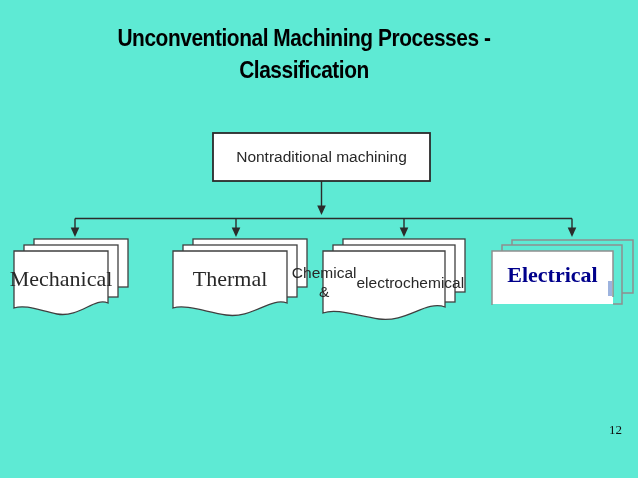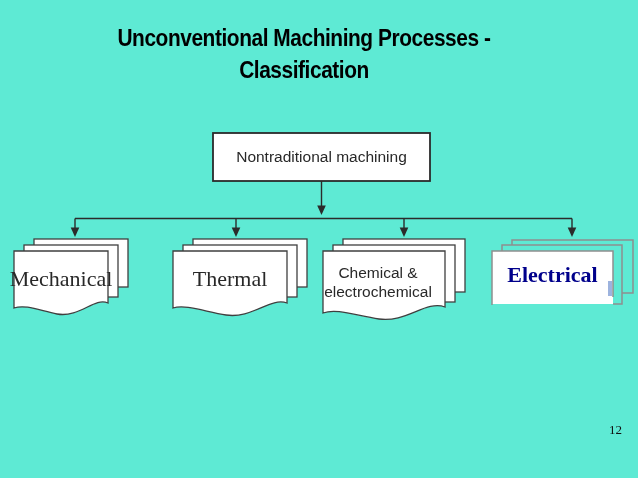--- a/index.html
+++ b/index.html
@@ -8,21 +8,21 @@
     font-family:"Liberation Sans",sans-serif;
   }
   .title{
     position:absolute;left:24px;top:22px;width:560px;
     text-align:center;font-weight:bold;font-size:24px;line-height:32px;
     letter-spacing:-0.5px;color:#000000;
     transform:scaleX(0.87);transform-origin:50% 0;
   }
   .diagram-svg{position:absolute;left:0;top:0;width:638px;height:478px;}
   .label{
-    position:absolute;display:flex;flex-direction:column;align-items:center;justify-content:center;
+    position:absolute;display:flex;flex-direction:row;align-items:center;justify-content:center;
     text-align:center;color:#282828;
   }
   .root-label{left:213px;top:133px;width:217px;height:48px;font-size:15.5px;line-height:20px;}
   .branch-label{font-size:22px;font-family:Liberation Serif, serif;}
   .label-mechanical{left:14px;top:252px;width:94px;height:54px;}
   .label-thermal{left:173px;top:252px;width:114px;height:54px;}
   .label-chemical{left:323px;top:252px;width:110px;height:60px;font-size:15.5px;line-height:19px;}
   .label-electrical{left:492px;top:251px;width:121px;height:48px;font-weight:bold;color:#00008B;}
   .cursor-artifact{
     position:absolute;left:608px;top:281px;width:4px;height:15px;background:#9db3de;

